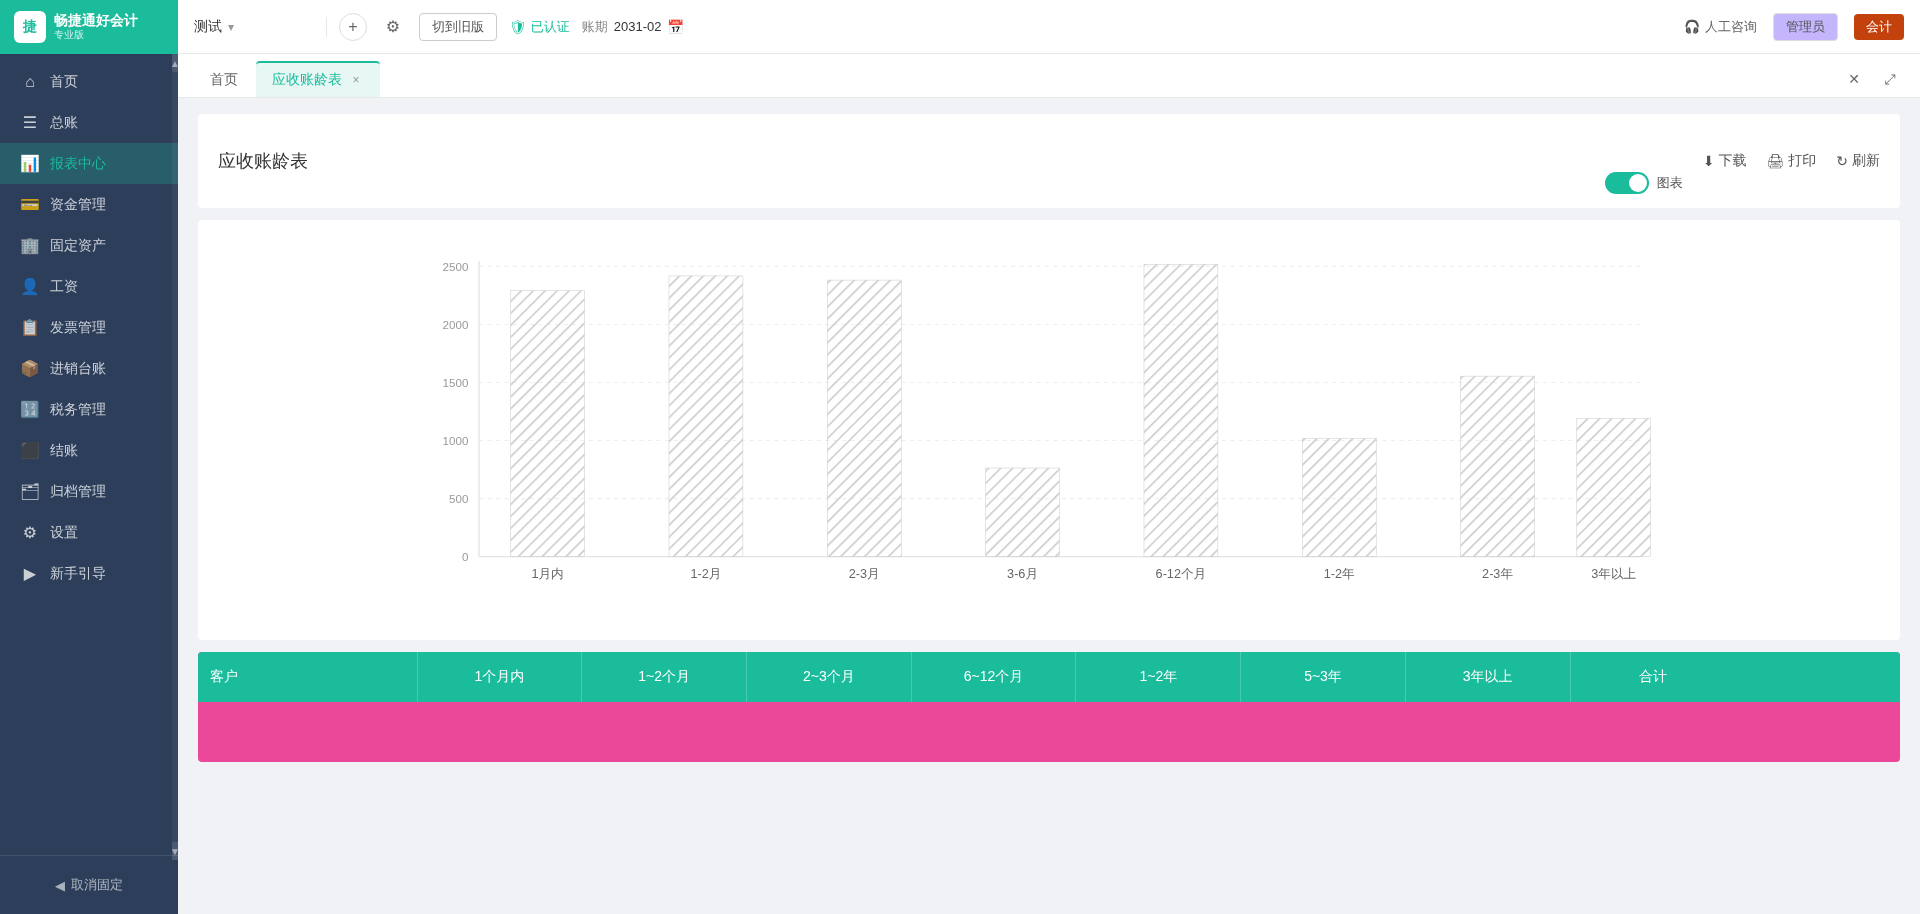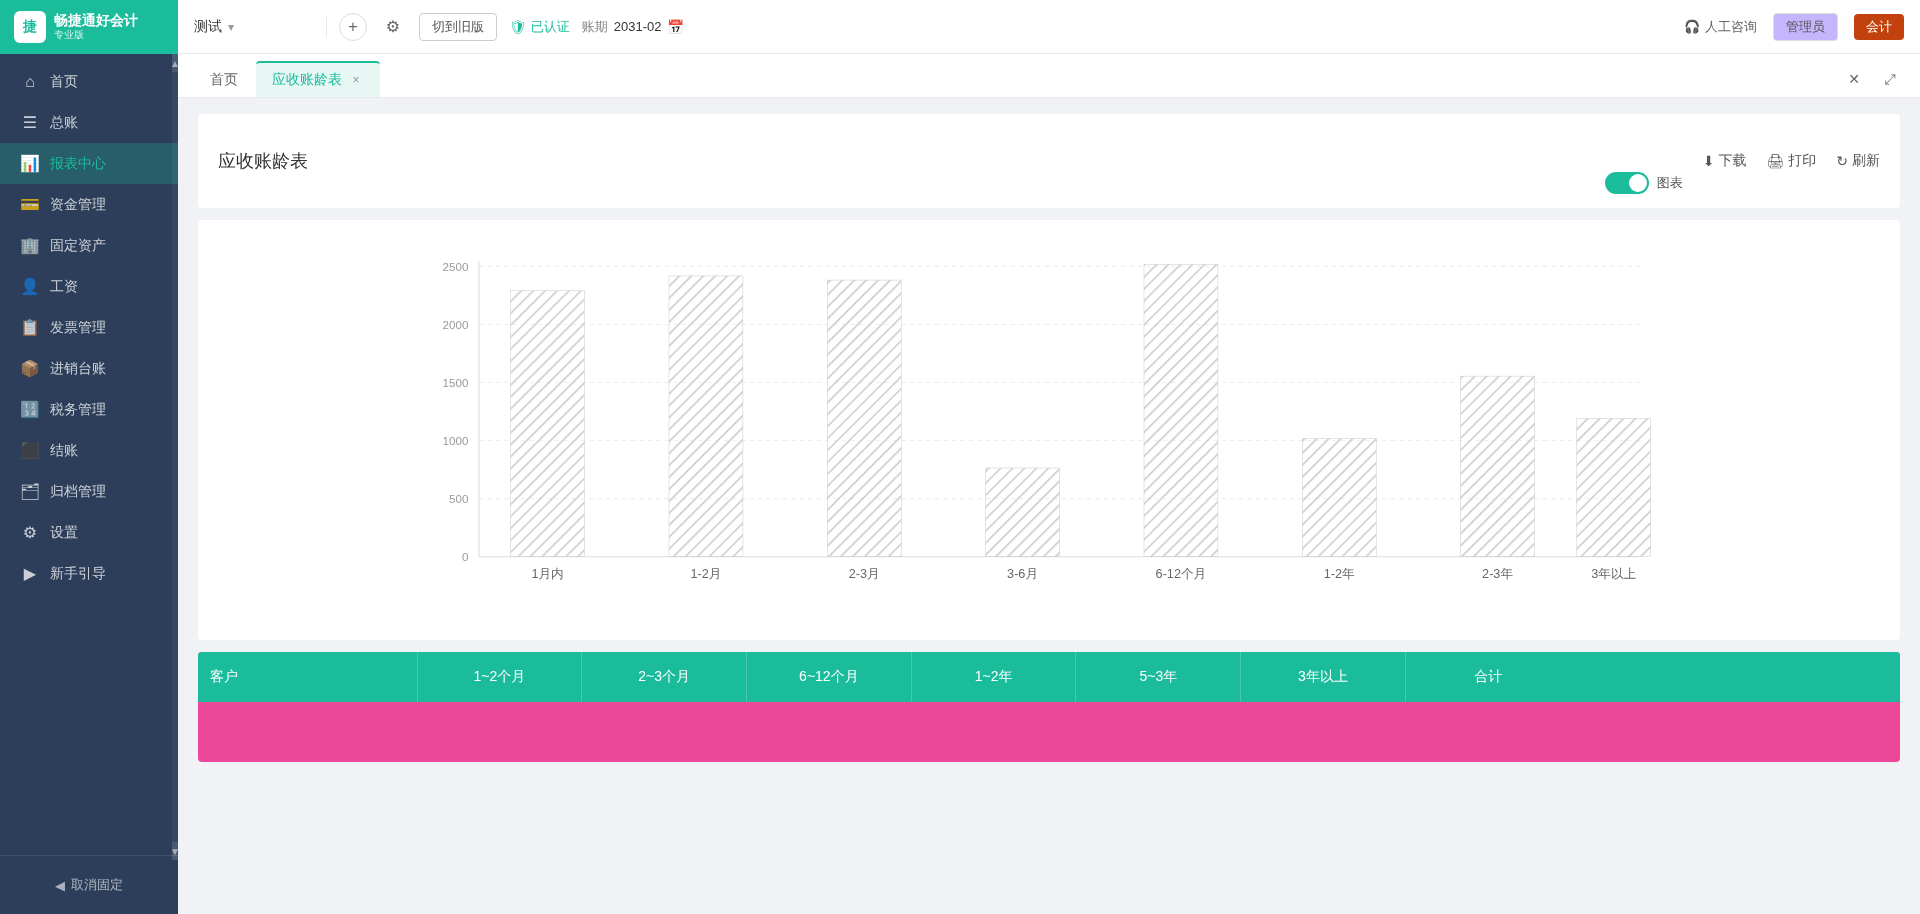--- a/index.html
+++ b/index.html
@@ -477,20 +477,21 @@
 
             <rect x="1100" y="169" width="70" height="131" fill="url(#hatch)" stroke="#ccc" stroke-width="0.5"></rect>
             <text x="1135" y="320" text-anchor="middle" font-size="12" fill="#666">3年以上</text>
           </svg>
         </div>
       </div>
 
       <div class="table-section">
         <div class="table-header">
         <div class="table-header-cell">客户</div>
+            <div class="table-header-cell">1个月内</div>
             <div class="table-header-cell">1~2个月</div>
             <div class="table-header-cell">2~3个月</div>
             <div class="table-header-cell">6~12个月</div>
             <div class="table-header-cell">1~2年</div>
             <div class="table-header-cell">5~3年</div>
             <div class="table-header-cell">3年以上</div>
             <div class="table-header-cell">合计</div>
           </div>
         <div class="table-body"></div>
       </div>

